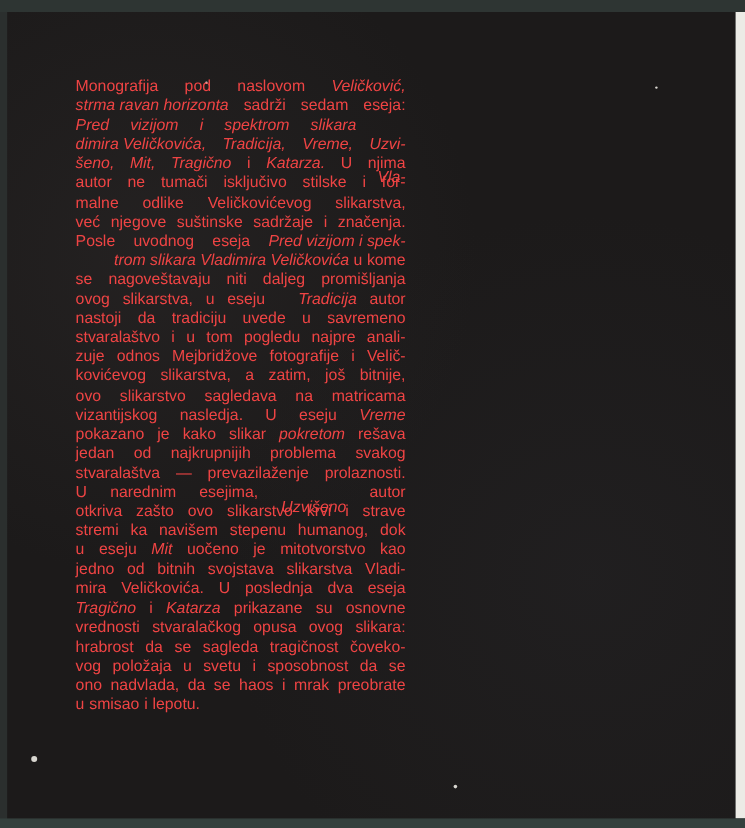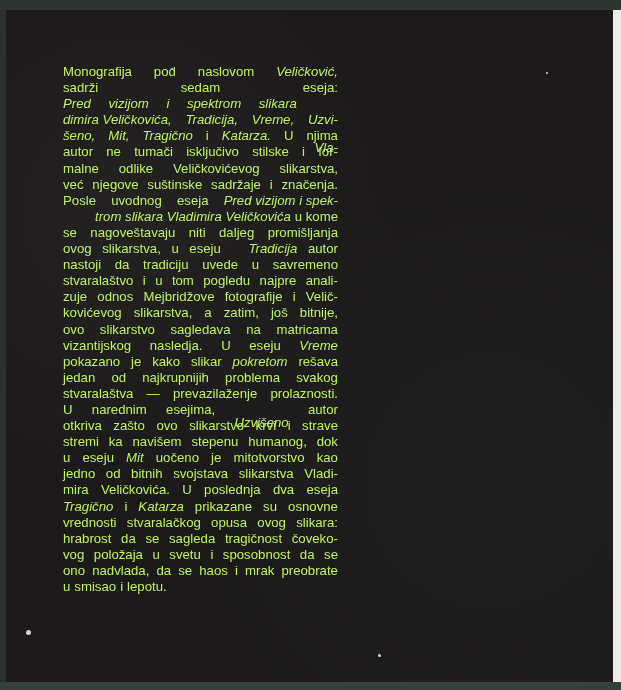--- a/index.html
+++ b/index.html
@@ -24,21 +24,21 @@
   .bottom-strip {
     position: absolute; left: 0; bottom: 0; width: 621px; height: 8px;
     background: #34403d;
   }
   .right-page {
     position: absolute; right: 0; top: 10px; width: 8px; height: 672px;
     background: #ecebe6;
   }
   .text-block {
     position: absolute; left: 63px; top: 64px; width: 275px;
-    color: #bef264;
+    color: #ef4444;
     font-size: 13.2px;
     line-height: 16.1px;
   }
   .flex-line {
     display: flex; justify-content: space-between; height: 16.1px; white-space: nowrap;
   }
   .flex-line.last { justify-content: flex-start; gap: 4px; }
   .speck {
     position: absolute; background: #d8d6d0; border-radius: 50%;
   }
@@ -57,20 +57,21 @@
 <div class="bottom-strip"></div>
 
 <div class="text-block" id="text-block">
     <div class="flex-line">
       <span>Monografija</span>
       <span>pod</span>
       <span>naslovom</span>
       <span style="font-style: italic;">Veličković,</span>
     </div>
     <div class="flex-line">
+      <span style="font-style: italic;">strma ravan horizonta</span>
       <span>sadrži</span>
       <span>sedam</span>
       <span>eseja:</span>
     </div>
     <div class="flex-line">
       <span style="font-style: italic;">Pred</span>
       <span style="font-style: italic;">vizijom</span>
       <span style="font-style: italic;">i</span>
       <span style="font-style: italic;">spektrom</span>
       <span style="font-style: italic;">slikara</span>

